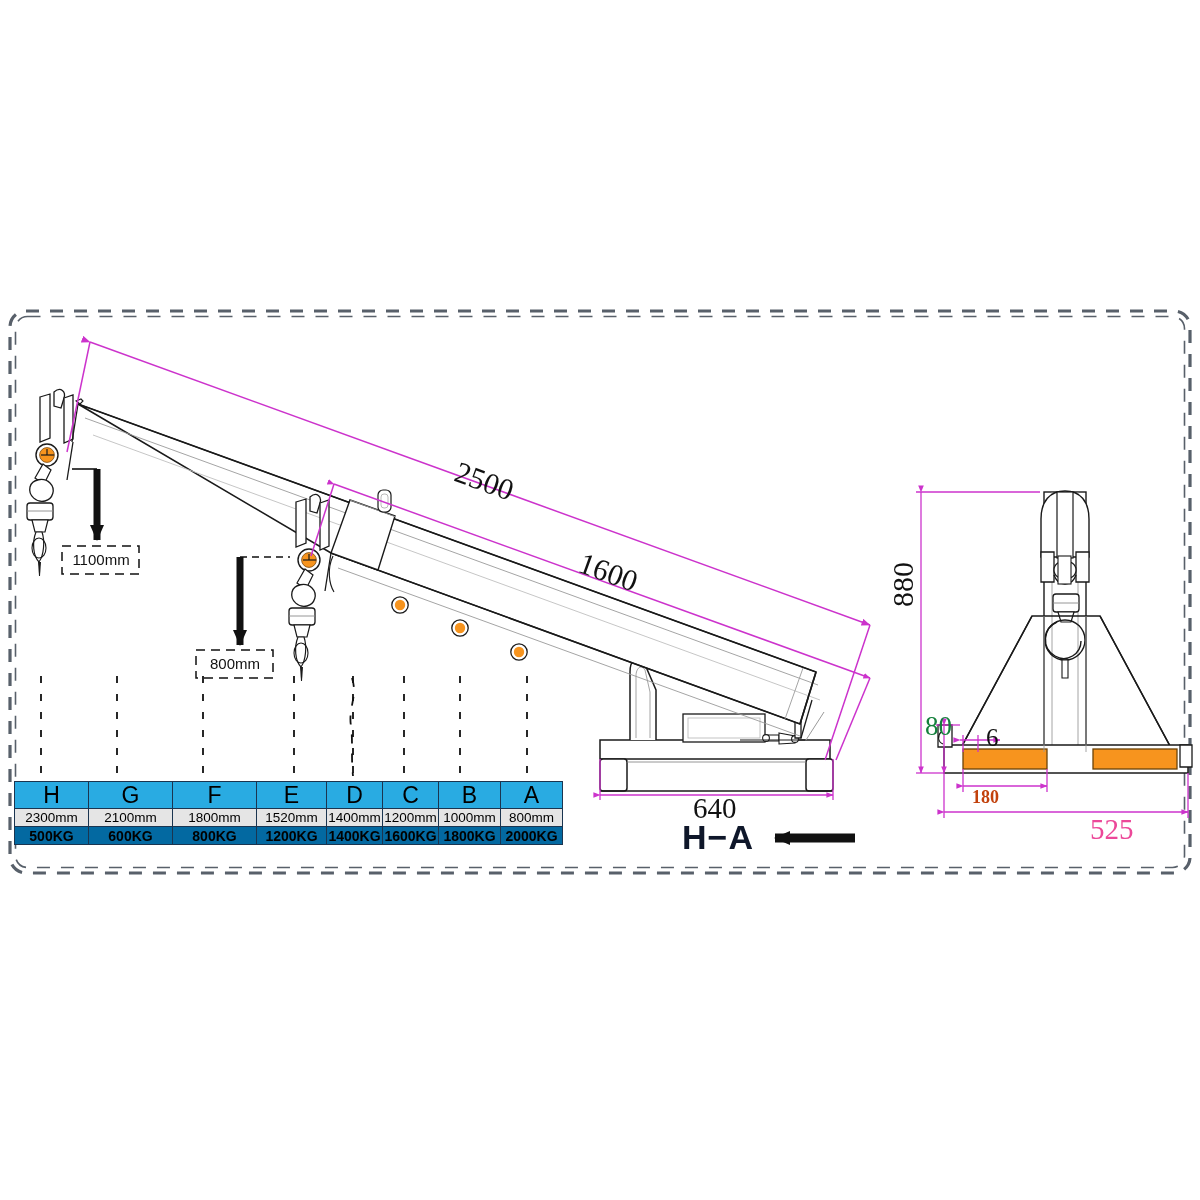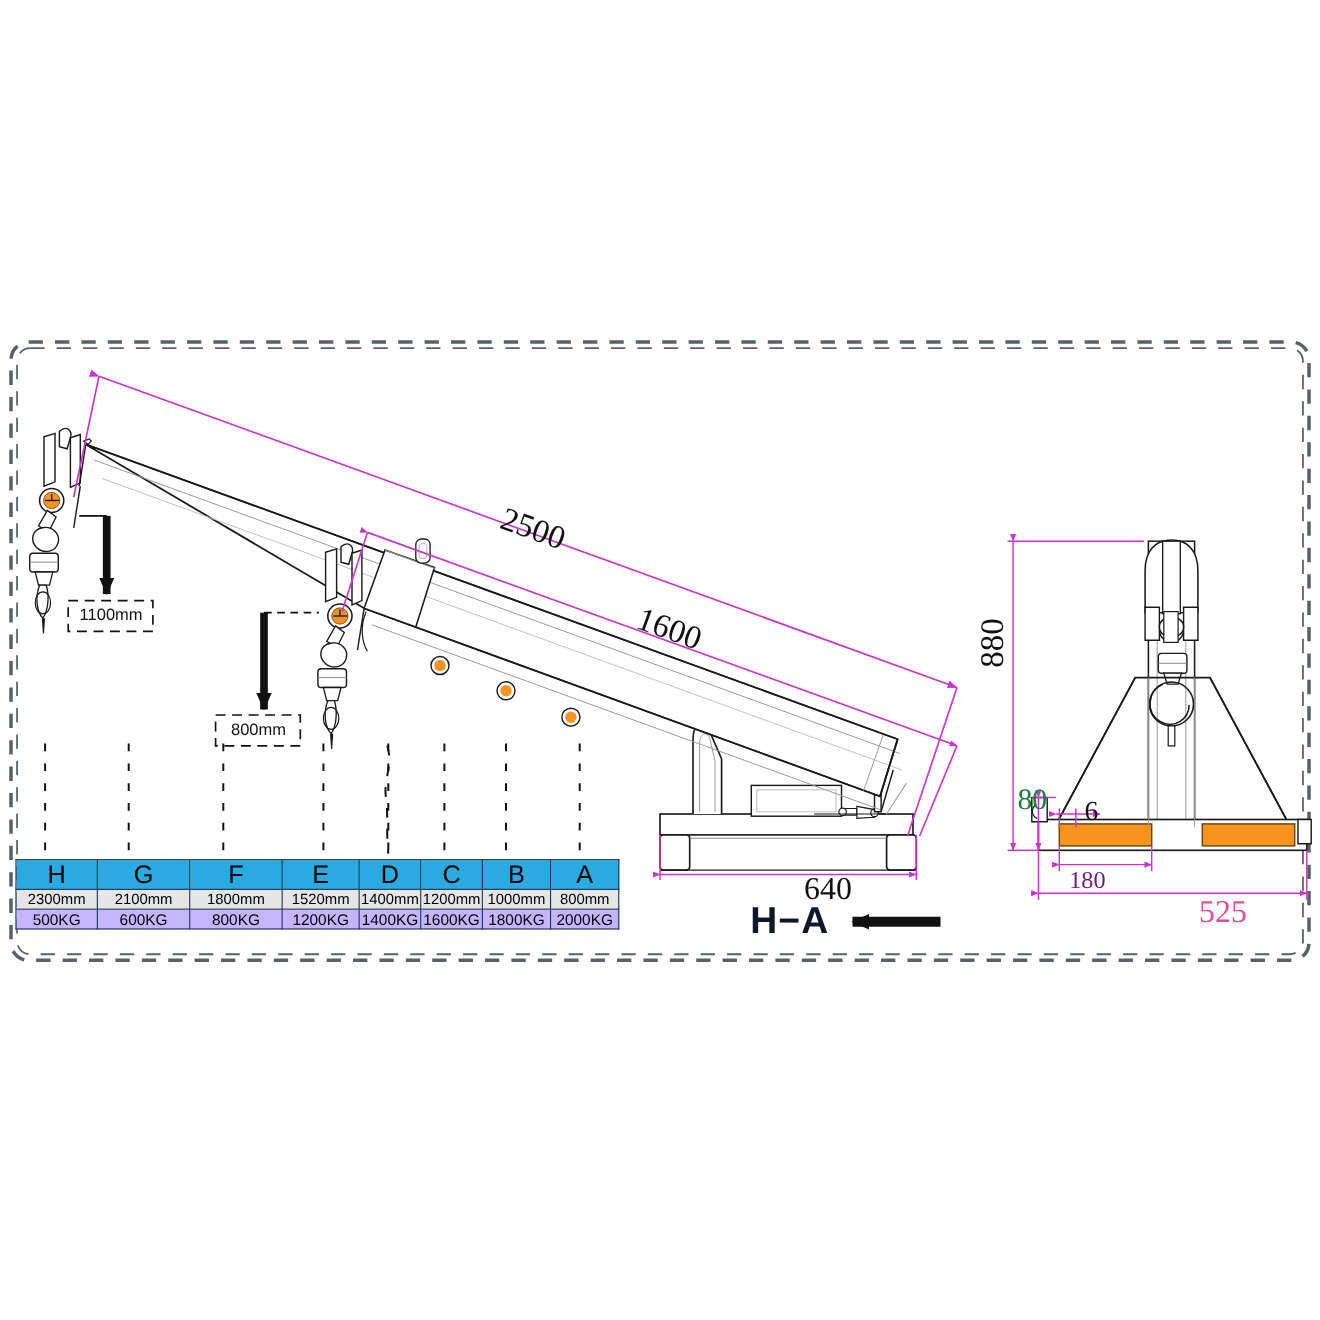--- a/index.html
+++ b/index.html
@@ -10,22 +10,22 @@
 
   
   #cap-table{position:absolute;left:14px;top:781px;width:548px;
              border-collapse:collapse;table-layout:fixed;}
   #cap-table td{border:1px solid #1b3550;text-align:center;
                 font-family:"Liberation Sans",sans-serif;color:#000;
                 padding:0;line-height:1;}
   #cap-table tr.r-letter td{background:#29ABE2;height:26px;
         font-size:23px;font-weight:400;letter-spacing:0px;}
   #cap-table tr.r-reach td{background:#e5e5e5;height:17px;font-size:13.5px;}
-  #cap-table tr.r-load td{background:#c4b5fd;height:17px;font-size:14px;
-        font-weight:400;}
+  #cap-table tr.r-load td{background:#0369a1;height:17px;font-size:14px;
+        font-weight:700;}
 </style>
 </head>
 <body>
 
 <div id="stage">
 
 <svg id="svgroot" viewBox="0 0 1200 1200">
   <defs>
     <marker id="mArrow" markerWidth="9" markerHeight="7" refX="8.5" refY="3.5" orient="auto" markerUnits="userSpaceOnUse">
       <path d="M0,0 L9,3.5 L0,7 z" fill="#cc33cc"></path>
@@ -238,40 +238,40 @@
 </svg>
 
 <div style="position:absolute;left:465;top:0"></div>
 
 <div style="position:absolute;left:462px;top:455px;font-size:30px;
             transform:rotate(20deg);transform-origin:left top;color:#111;">2500</div>
 
 <div style="position:absolute;left:586px;top:546px;font-size:30px;
             transform:rotate(20deg);transform-origin:left top;color:#111;">1600</div>
 
-<div style="position:absolute;left:693px;top:792px;font-size:29px;color:#111;margin-left:38px;">640</div>
+<div style="position:absolute;left:693px;top:792px;font-size:29px;color:#111;">640</div>
 
 <div style="position:absolute;left:682px;top:818px;font-size:34px;
             font-weight:700;font-family:'Liberation Sans',sans-serif;color:#0f172a;
             letter-spacing:1px;">H−A</div>
 
 <div style="position:absolute;left:72px;top:551px;width:58px;text-align:center;
             font-size:15px;font-family:'Liberation Sans',sans-serif;color:#111;">1100mm</div>
 
 <div style="position:absolute;left:206px;top:655px;width:58px;text-align:center;
             font-size:15px;font-family:'Liberation Sans',sans-serif;color:#111;">800mm</div>
 
 <div style="position:absolute;left:886px;top:607px;font-size:30px;color:#111;
             transform:rotate(-90deg);transform-origin:left top;">880</div>
 
 <div style="position:absolute;left:925px;top:711px;font-size:27px;color:#15803d;">80</div>
 
 <div style="position:absolute;left:986px;top:724px;font-size:25px;color:#111;">6</div>
 
-<div style="position:absolute;left:972px;top:787px;font-size:22px;color:#701a75;">180</div>
+<div style="position:absolute;left:972px;top:787px;font-size:18px;color:#c2410c;font-weight:bold;">180</div>
 
 <div style="position:absolute;left:1090px;top:813px;font-size:29px;color:#ec4899;">525</div>
 
 <table id="cap-table">
   <colgroup id="cap-cols">
         <col style="width: 74px;">
         <col style="width: 84px;">
         <col style="width: 84px;">
         <col style="width: 70px;">
         <col style="width: 56px;">

